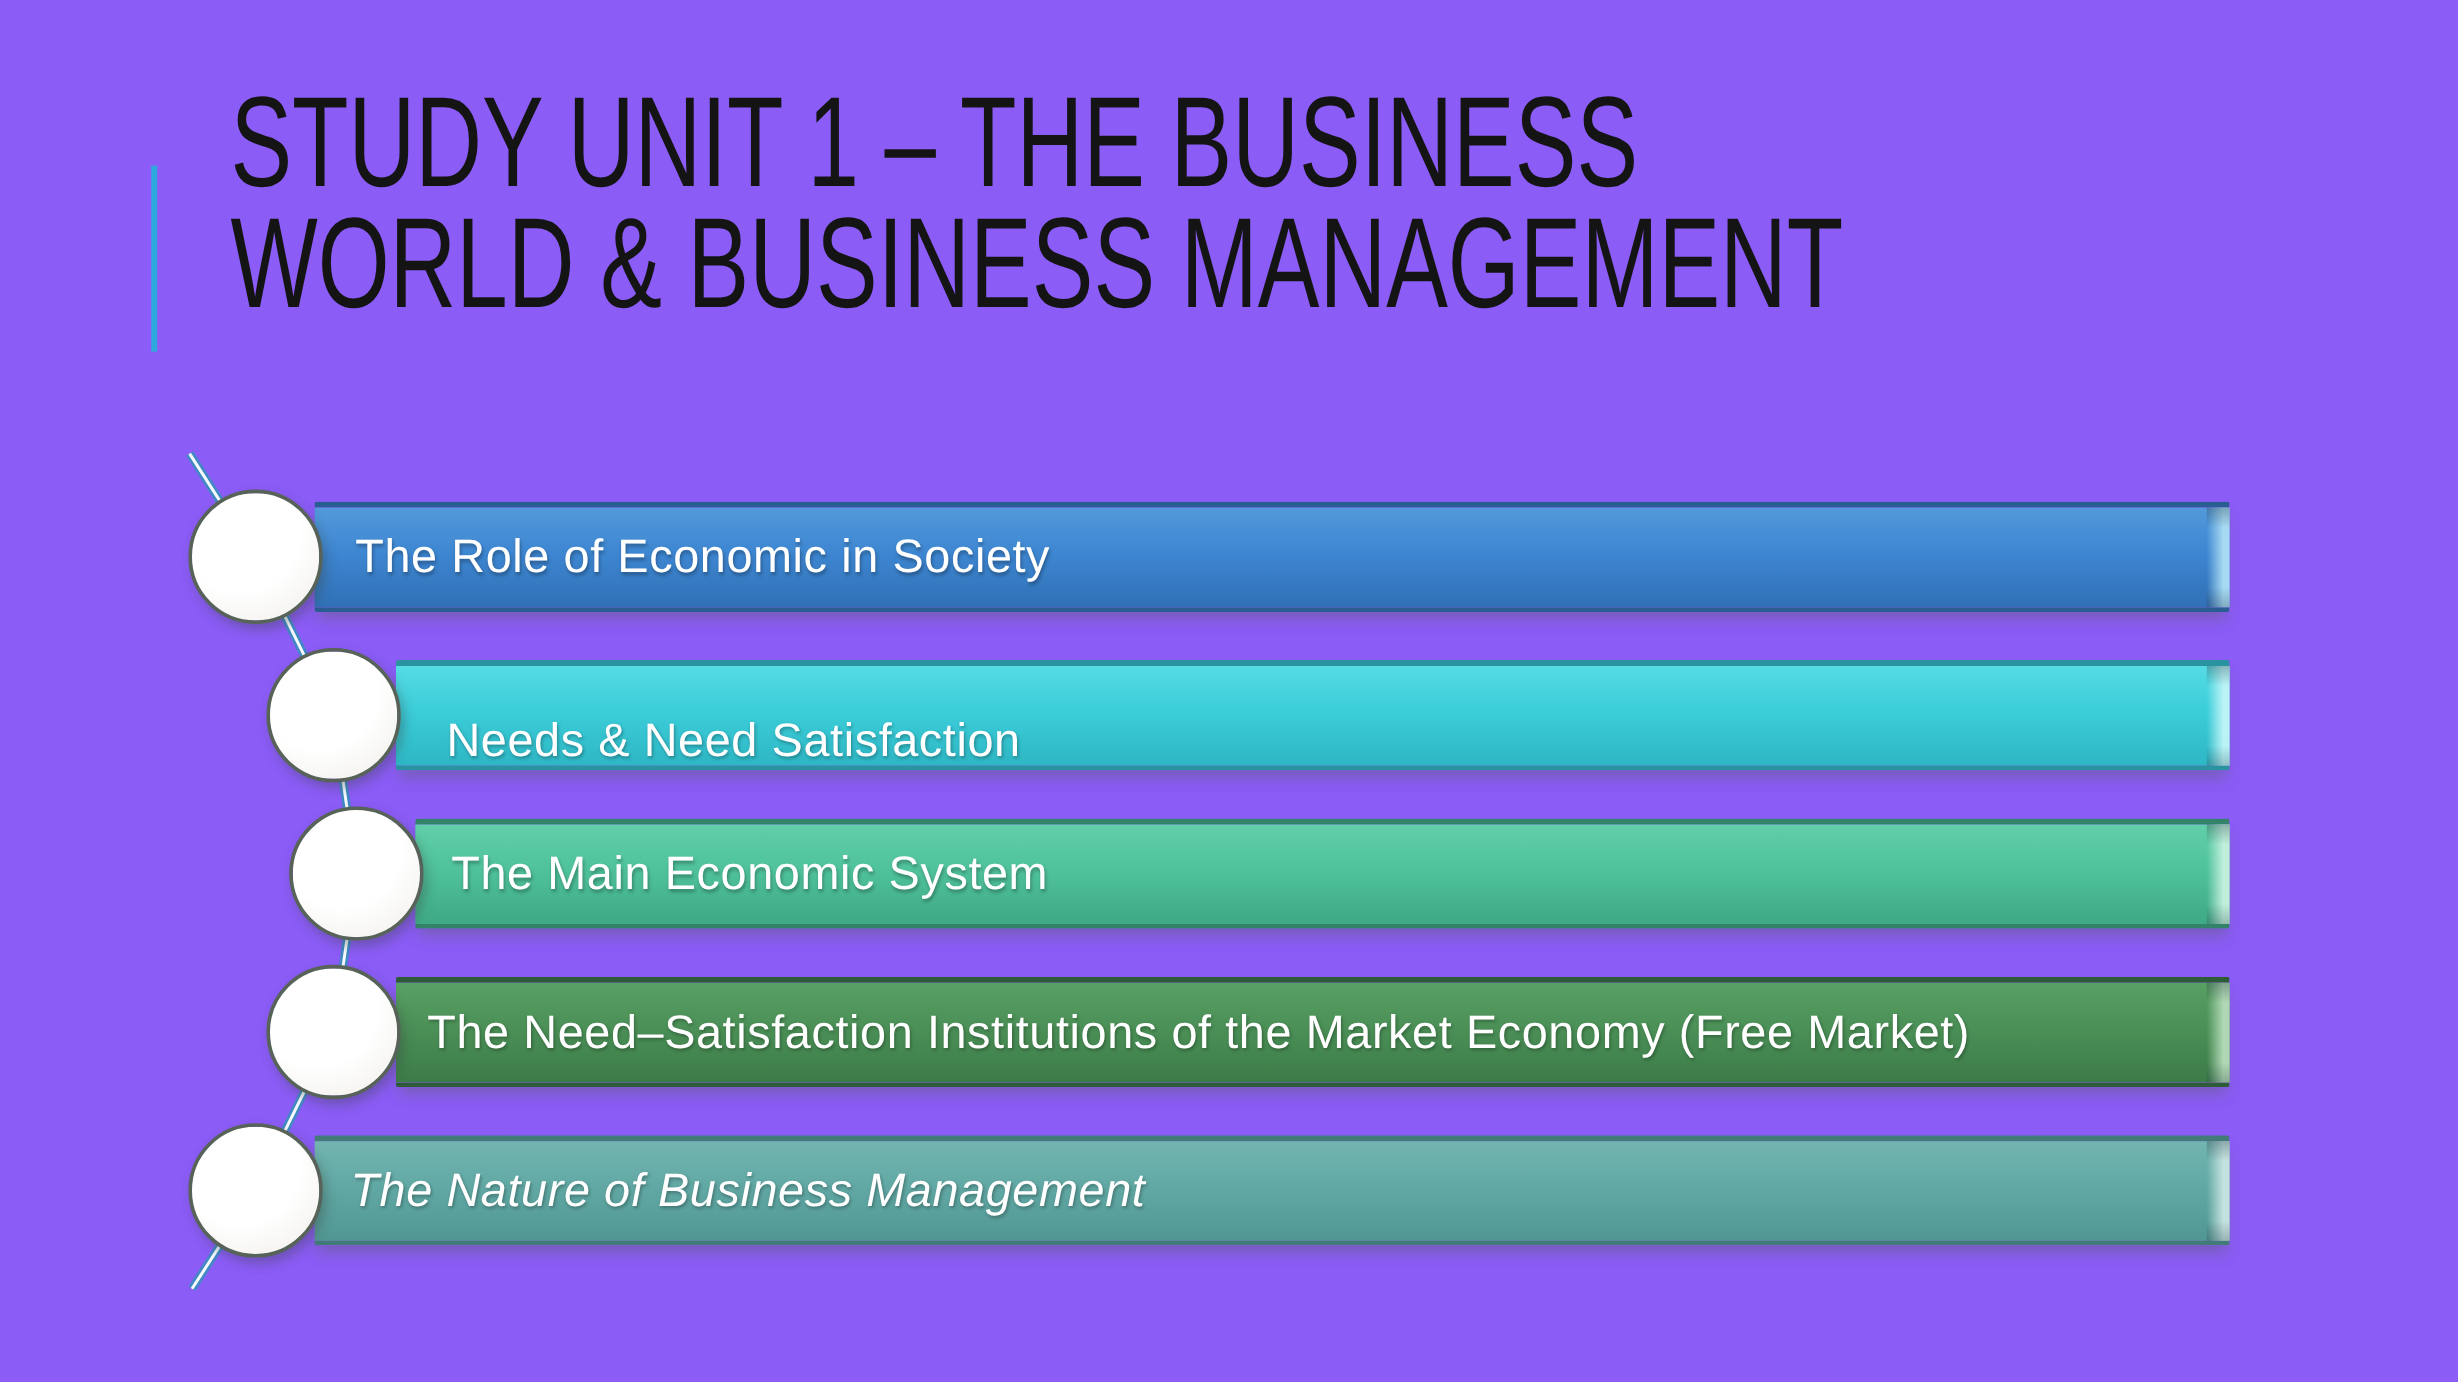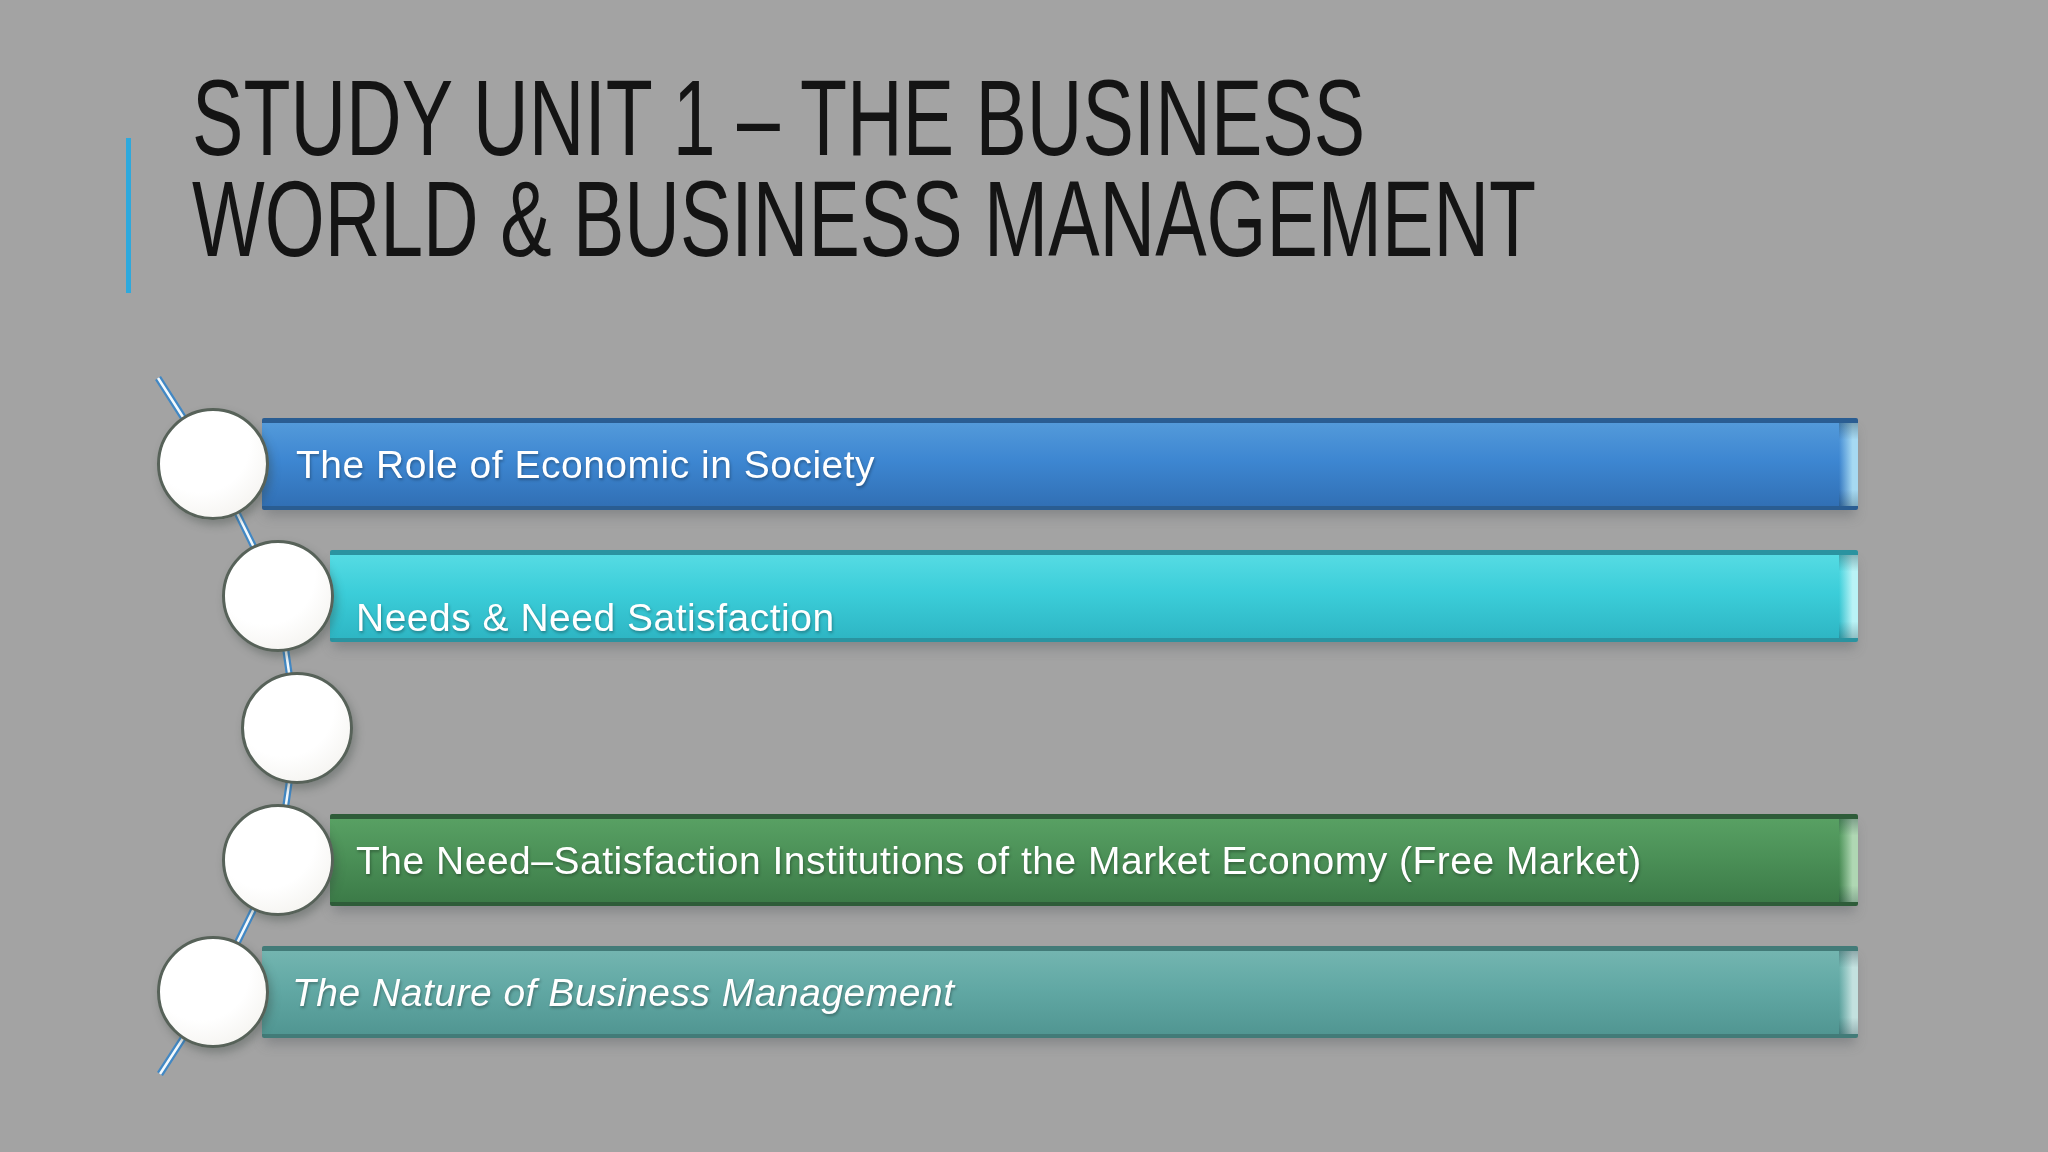--- a/index.html
+++ b/index.html
@@ -1,20 +1,20 @@
 <!DOCTYPE html>
 <html><head>
 <meta charset="utf-8">
 <style>
   html, body { margin: 0; padding: 0; background: #e9e9e9; }
   .stage {
     position: relative;
     width: 2048px;
     height: 1152px;
-    background: #a3a3a3;
+    background: #8b5cf6;
     overflow: hidden;
     font-family: "Liberation Sans", sans-serif;
   }
 
   
   .accent-bar {
     position: absolute;
     left: 126px; top: 138px;
     width: 5px; height: 155px;
     background: var(--accent, #2ea9dd);
@@ -69,21 +69,21 @@
   }
   .bar .label {
     color: var(--label-color, #ffffff);
     font-size: 39px;
     font-weight: 400;
     letter-spacing: 0.5px;
     white-space: nowrap;
     text-shadow: 1px 2px 3px rgba(0,0,0,0.30);
   }
   .row1 { top: 418px; left: 262px; } .row1 .label { padding-left: 34px; }
-  .row2 { top: 550px; left: 330px; } .row2 .label { padding-left: 26px; margin-top: 43px; }
+  .row2 { top: 550px; left: 330px; } .row2 .label { padding-left: 42px; margin-top: 43px; }
   .row3 { top: 682px; left: 346px; } .row3 .label { padding-left: 30px; }
   .row4 { top: 814px; left: 330px; } .row4 .label { padding-left: 26px; }
   .row5 { top: 946px; left: 262px; font-style: italic; } .row5 .label { padding-left: 30px; }
 
   
   .circle {
     position: absolute;
     width: 112px; height: 112px;
     box-sizing: border-box;
     border-radius: 50%;
@@ -116,20 +116,23 @@
   </svg>
 
   <div class="bar row1" style="--top: #539ada; --face: #3d86d1; --bottom: #3170b5; --edge: #2a5d92; --hl: #a6d9f2;">
     <span class="label">The Role of Economic in Society</span>
   </div>
 
   <div class="bar row2" style="--top: #55dbe3; --face: #3bcdd9; --bottom: #2eb6c4; --edge: #2a93a0; --hl: #b9f3f6;">
     <span class="label">Needs &amp; Need Satisfaction</span>
   </div>
 
+  <div class="bar row3" style="--top: #61cfa9; --face: #4fc29b; --bottom: #3fa985; --edge: #33836a; --hl: #bfeedb;">
+    <span class="label">The Main Economic System</span>
+  </div>
 
   <div class="bar row4" style="--top: #58a063; --face: #4b9057; --bottom: #3c7b48; --edge: #2e5c39; --hl: #afd7b3;">
     <span class="label">The Need–Satisfaction Institutions of the Market Economy (Free Market)</span>
   </div>
 
   <div class="bar row5" style="--top: #73b5b0; --face: #61a8a4; --bottom: #519692; --edge: #427b78; --hl: #c3e1df;">
     <span class="label">The Nature of Business Management</span>
   </div>
 
   <div class="circle c1"></div>

